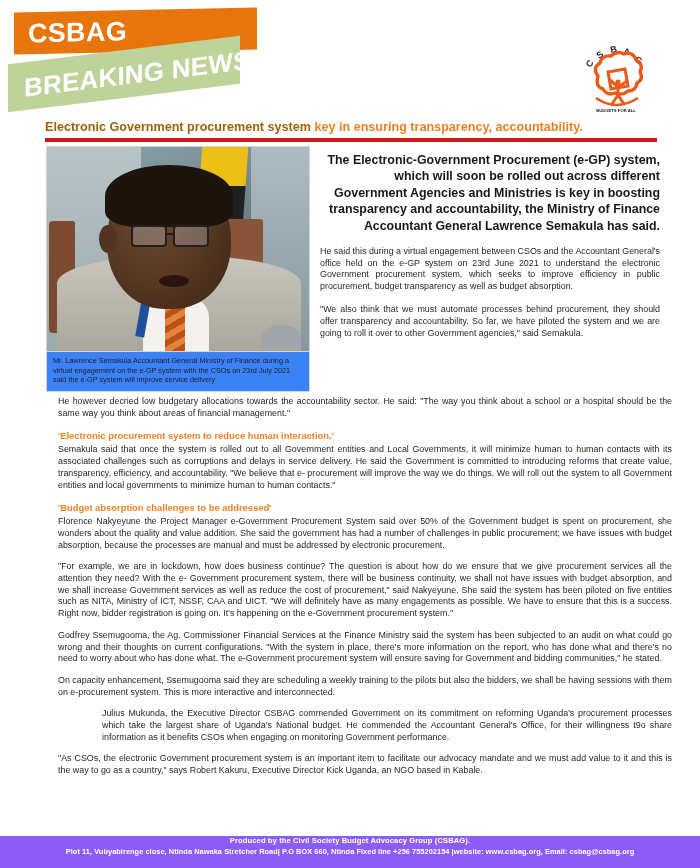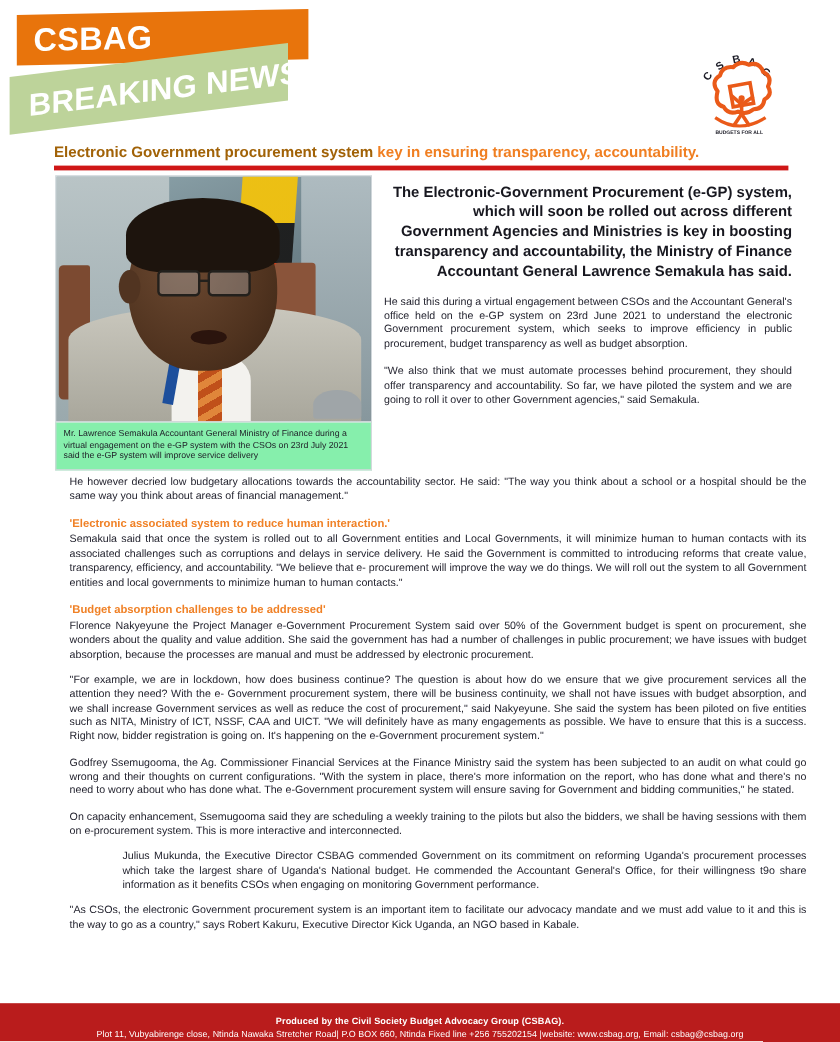--- a/index.html
+++ b/index.html
@@ -161,21 +161,21 @@
             background:#9fa5a8; border-radius:50% 50% 10% 10%; }
 
   .caption {
     width: 264px;
     border: 1px solid #d3d8dc;
     border-top: none;
     padding: 4px 6px 6px 6px;
     font-size: 7.3px;
     line-height: 9.6px;
     color: #1d1d26;
-    background: #86efac;
+    background: #3b82f6;
   }
 
   
   .lead-col {
     position: absolute;
     left: 320px; top: 152px;
     width: 340px;
   }
   .lead {
     font-size: 12.4px;
@@ -212,34 +212,34 @@
     color: #f08126;
     margin: 0 0 2px 0;
     line-height: 13px;
   }
 
   
   .footer {
     position: absolute;
     left: 0; bottom: 0;
     width: 700px; height: 32px;
-    background: #b91c1c;
+    background: #8b5cf6;
     color: #ffffff;
     text-align: center;
-    padding-top: 10px;
+    padding-top: 0;
   }
   .footer-line1 {
     font-size: 7.6px;
     font-weight: 700;
     line-height: 10px;
     letter-spacing: 0.1px;
   }
   .footer-line2 {
     font-size: 7.4px;
-    font-weight: 400;
+    font-weight: 700;
     line-height: 11px;
     letter-spacing: 0.05px;
   }
 </style>
 </head>
 <body>
 
 <div class="page">
 
   <div class="masthead">
@@ -315,21 +315,21 @@
   <div class="lead-col">
     <div class="lead">The Electronic-Government Procurement (e-GP) system, which will soon be rolled out across different Government Agencies and Ministries is key in boosting transparency and accountability, the Ministry of Finance Accountant General Lawrence Semakula has said.</div>
     <div class="rcol-para">He said this during a virtual engagement between CSOs and the Accountant General's office held on the e-GP system on 23rd June 2021 to understand the electronic Government procurement system, which seeks to improve efficiency in public procurement, budget transparency as well as budget absorption.</div>
     <div class="rcol-para">"We also think that we must automate processes behind procurement, they should offer transparency and accountability. So far, we have piloted the system and we are going to roll it over to other Government agencies," said Semakula.</div>
   </div>
 
   <div class="body-col">
 
     <p class="para">He however decried low budgetary allocations towards the accountability sector. He said: "The way you think about a school or a hospital should be the same way you think about areas of financial management."</p>
 
-    <h3 class="subhead">'Electronic associated system to reduce human interaction.'</h3>
+    <h3 class="subhead">'Electronic procurement system to reduce human interaction.'</h3>
     <p class="para"> Semakula said that once the system is rolled out to all Government entities and Local Governments, it will minimize human to human contacts with its associated challenges such as corruptions and delays in service delivery. He said the Government is committed to introducing reforms that create value, transparency, efficiency, and accountability. "We believe that e- procurement will improve the way we do things. We will roll out the system to all Government entities and local governments to minimize human to human contacts."</p>
 
     <h3 class="subhead">'Budget absorption challenges to be addressed'</h3>
     <p class="para">Florence Nakyeyune the Project Manager e-Government Procurement System said over 50% of the Government budget is spent on procurement, she wonders about the quality and value addition. She said the government has had a number of challenges in public procurement; we have issues with budget absorption, because the processes are manual and must be addressed by electronic procurement.</p>
     <p class="para">"For example, we are in lockdown, how does business continue? The question is about how do we ensure that we give procurement services all the attention they need? With the e- Government procurement system, there will be business continuity, we shall not have issues with budget absorption, and we shall increase Government services as well as reduce the cost of procurement," said Nakyeyune. She said the system has been piloted on five entities such as NITA, Ministry of ICT, NSSF, CAA and UICT. "We will definitely have as many engagements as possible. We have to ensure that this is a success. Right now, bidder registration is going on. It's happening on the e-Government procurement system."</p>
     <p class="para">Godfrey Ssemugooma, the Ag. Commissioner Financial Services at the Finance Ministry said the system has been subjected to an audit on what could go wrong and their thoughts on current configurations. "With the system in place, there's more information on the report, who has done what and there's no need to worry about who has done what. The e-Government procurement system will ensure saving for Government and bidding communities," he stated.</p>
     <p class="para">On capacity enhancement, Ssemugooma said they are scheduling a weekly training to the pilots but also the bidders, we shall be having sessions with them on e-procurement system. This is more interactive and interconnected.</p>
 
     <p class="para tight">Julius Mukunda, the Executive Director CSBAG commended Government on its commitment on reforming Uganda's procurement processes which take the largest share of Uganda's National budget. He commended the Accountant General's Office, for their willingness t9o share information as it benefits CSOs when engaging on monitoring Government performance.</p>
     <p class="para" style="margin-top:10px;">"As CSOs, the electronic Government procurement system is an important item to facilitate our advocacy mandate and we must add value to it and this is the way to go as a country," says Robert Kakuru, Executive Director Kick Uganda, an NGO based in Kabale.</p>

